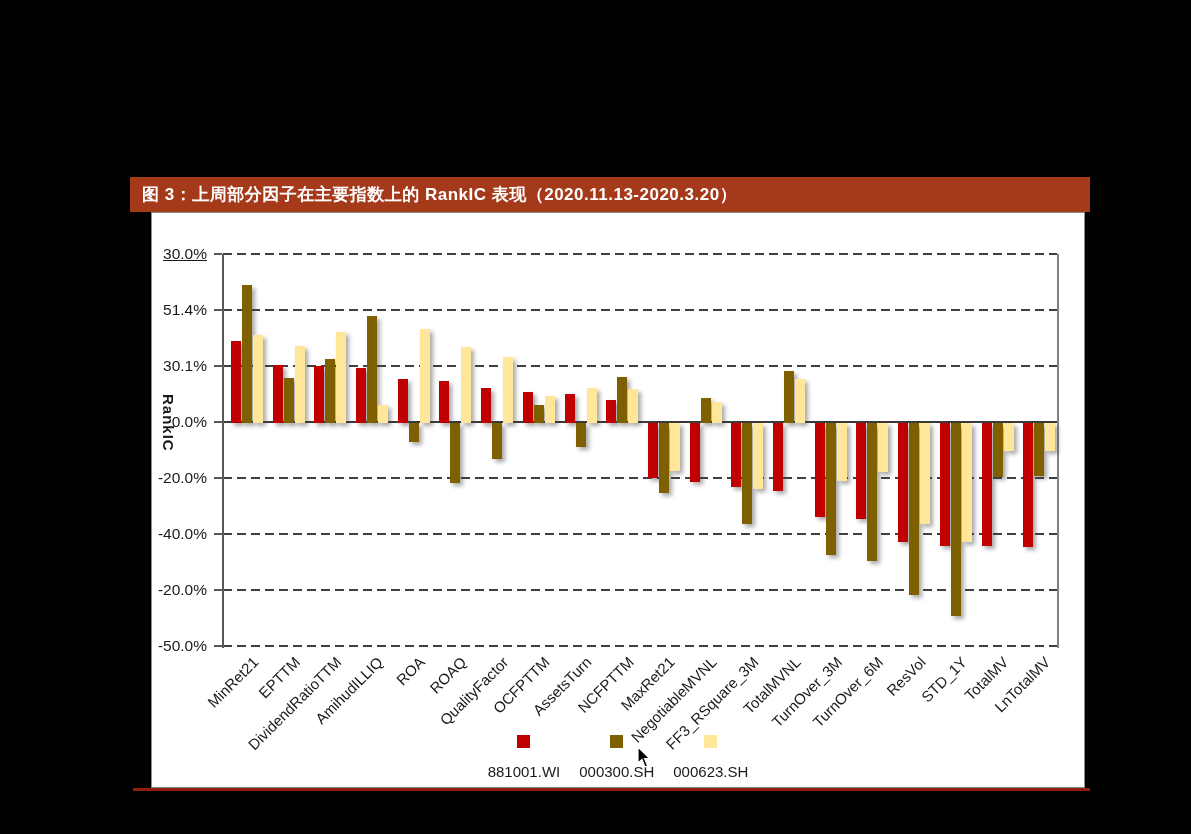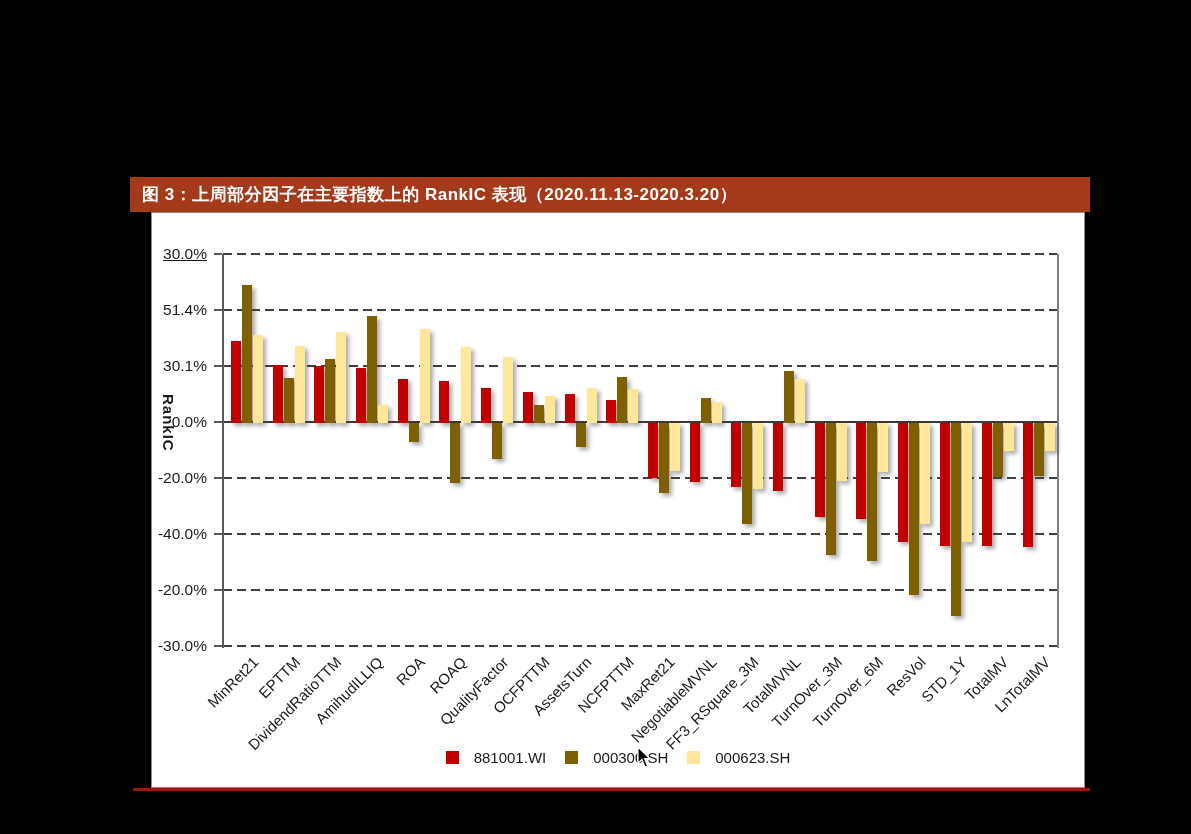--- a/index.html
+++ b/index.html
@@ -42,21 +42,21 @@
   .xtick{
     position:absolute;top:441px;white-space:nowrap;
     transform:rotate(-45deg);transform-origin:100% 0;
     font-size:15px;color:#1A1A1A;line-height:16px;
   }
   .legend{
     position:absolute;left:0;top:533px;width:100%;height:22px;
     display:flex;justify-content:center;align-items:center;gap:19px;
     font-size:15px;color:#1A1A1A;
   }
-  .legend-item{display:flex;align-items:center;gap:15px;}
+  .legend-item{display:flex;align-items:center;gap:15px;flex-direction:column;}
   .legend-swatch{width:13px;height:13px;display:inline-block;}
   .cursor-icon{position:absolute;left:485px;top:534px;width:15px;height:21px;}
 </style>
 </head>
 <body>
 
 <div class="title-bar">
   <span>图 3：上周部分因子在主要指数上的 RankIC 表现（2020.11.13-2020.3.20）</span>
 </div>
 
@@ -143,21 +143,21 @@
       <div class="bar" title="LnTotalMV 000905.SH: -5%" style="left: 893.2px; top: 210px; height: 28px; background: rgb(255, 230, 153);"></div>
     </div>
   <div id="ylabels">
       <div class="ytick" style="top: 33px; text-decoration: underline;">30.0%</div>
       <div class="ytick" style="top: 89px;">51.4%</div>
       <div class="ytick" style="top: 145px;">30.1%</div>
       <div class="ytick" style="top: 201px;">0.0%</div>
       <div class="ytick" style="top: 257px;">-20.0%</div>
       <div class="ytick" style="top: 313px;">-40.0%</div>
       <div class="ytick" style="top: 369px;">-20.0%</div>
-      <div class="ytick" style="top: 425px;">-30.0%</div>
+      <div class="ytick" style="top: 425px;">-50.0%</div>
     </div>
   <div id="xlabels">
       <div class="xtick" style="right: 834.15px;">MinRet21</div>
       <div class="xtick" style="right: 792.45px;">EPTTM</div>
       <div class="xtick" style="right: 750.75px;">DividendRatioTTM</div>
       <div class="xtick" style="right: 709.05px;">AmihudILLIQ</div>
       <div class="xtick" style="right: 667.35px;">ROA</div>
       <div class="xtick" style="right: 625.65px;">ROAQ</div>
       <div class="xtick" style="right: 583.95px;">QualityFactor</div>
       <div class="xtick" style="right: 542.25px;">OCFPTTM</div>

